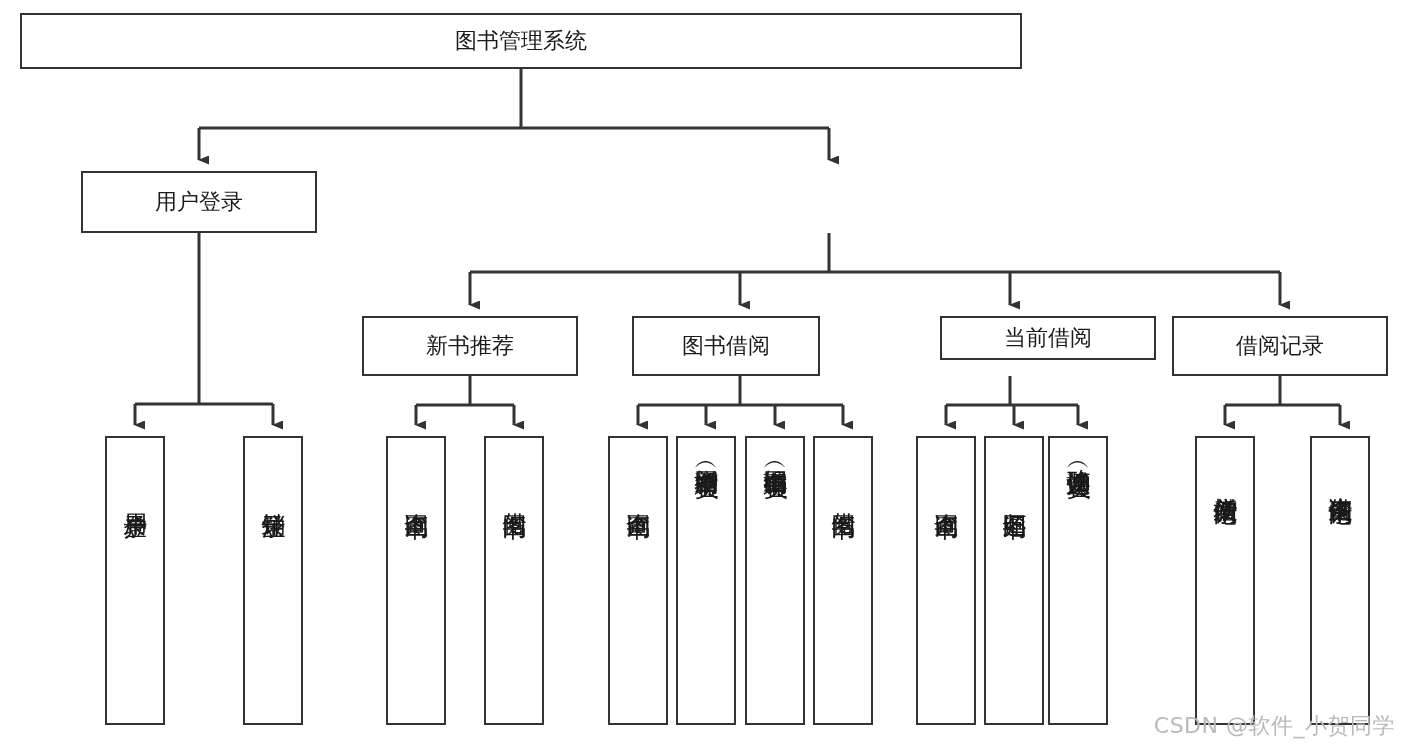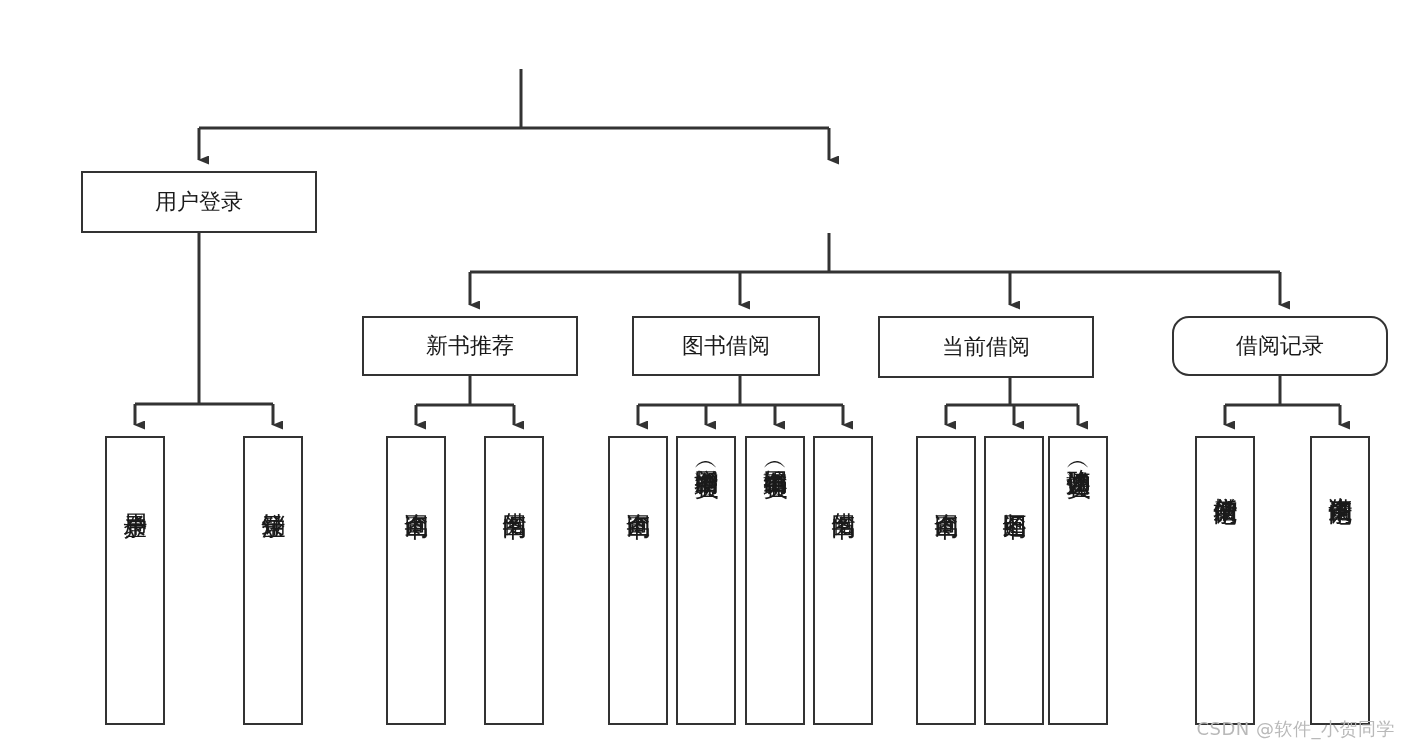--- a/index.html
+++ b/index.html
@@ -53,21 +53,21 @@
     justify-content: flex-start;
     align-items: center;
   }
   .node-v.pad-small { padding-top: 56px; }
   .node-v.pad-mid   { padding-top: 40px; }
   .node-v.pad-tight { padding-top: 12px; }
   .watermark {
     position: absolute;
     right: 10px;
     bottom: 6px;
-    font-size: 18px;
+    font-size: 22px;
     color: #b9b9b9;
     letter-spacing: 0.5px;
     white-space: nowrap;
     z-index: 5;
     font-family: "DejaVu Sans", "Liberation Sans", sans-serif;
   }
 </style>
 </head>
 <body>
 
@@ -116,35 +116,38 @@
       <path d="M 1014,405 L 1014,425" marker-end="url(#arrowhead)"></path>
       <path d="M 1078,405 L 1078,425" marker-end="url(#arrowhead)"></path>
 
       <path d="M 1280,376 L 1280,405"></path>
       <path d="M 1225,405 L 1340,405"></path>
       <path d="M 1225,405 L 1225,425" marker-end="url(#arrowhead)"></path>
       <path d="M 1340,405 L 1340,425" marker-end="url(#arrowhead)"></path>
     </g>
   </svg>
 
+  <div class="node node-h" style="left:20px; top:13px; width:1002px; height:56px;">
+    <span>图书管理系统</span>
+  </div>
 
   <div class="node node-h" style="left:81px; top:171px; width:236px; height:62px;">
     <span>用户登录</span>
   </div>
 
   <div class="node node-h" style="left:362px; top:316px; width:216px; height:60px;justify-content:center;">
     <span>新书推荐</span>
   </div>
   <div class="node node-h" style="left:632px; top:316px; width:188px; height:60px;">
     <span>图书借阅</span>
   </div>
-  <div class="node node-h" style="left:878px; top:316px; width:216px; height:62px;">
+  <div class="node node-h" style="left:940px; top:316px; width:216px; height:44px;">
     <span>当前借阅</span>
   </div>
-  <div class="node node-h" style="left:1172px; top:316px; width:216px; height:60px;border-radius:17px;">
+  <div class="node node-h" style="left:1172px; top:316px; width:216px; height:60px;">
     <span>借阅记录</span>
   </div>
 
   <div class="node node-v pad-small" style="left:105px; top:436px; width:60px; height:289px;">
     <span>用户登录</span>
   </div>
   <div class="node node-v pad-small" style="left:243px; top:436px; width:60px; height:289px;">
     <span>注销登录</span>
   </div>
 

